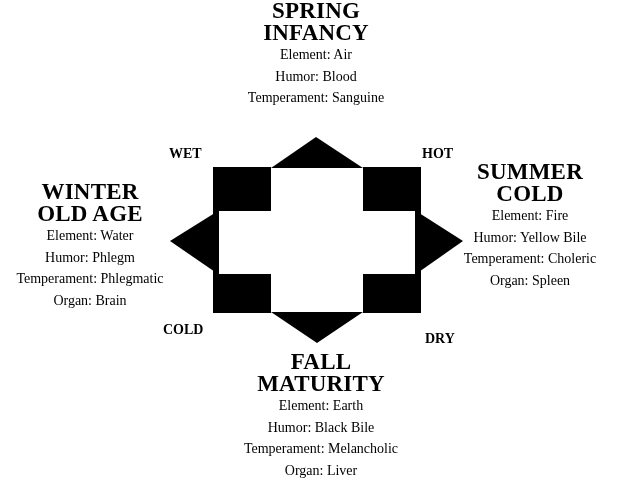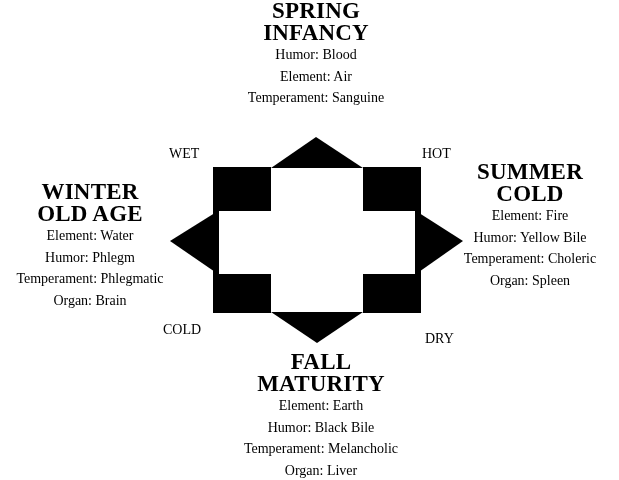--- a/index.html
+++ b/index.html
@@ -1,21 +1,21 @@
 <!DOCTYPE html>
 <html><head>
   <meta charset="utf-8">
   <style>
     html, body { margin: 0; padding: 0; background: #ffffff; }
     body { width: 619px; height: 480px; position: relative; overflow: hidden;
            font-family: "Liberation Serif", "DejaVu Serif", serif; color: #000; }
     .block { position: absolute; text-align: center; }
     .title { font-weight: bold; font-size: 23px; line-height: 22px; letter-spacing: 0.2px; }
     .detail { font-size: 14px; line-height: 21.5px; }
-    .corner { position: absolute; font-weight: normal; font-size: 14px; line-height: 16px; }
+    .corner { position: absolute; font-weight: bold; font-size: 14px; line-height: 16px; }
     svg.shape { position: absolute; left: 0; top: 0; }
   </style>
 </head>
 <body>
 
 <svg class="shape" width="619" height="480" viewBox="0 0 619 480" xmlns="http://www.w3.org/2000/svg">
 
   <rect x="213" y="167" width="58" height="44" fill="#000"></rect>
   <rect x="363" y="167" width="58" height="44" fill="#000"></rect>
   <rect x="213" y="274" width="58" height="39" fill="#000"></rect>
@@ -31,22 +31,22 @@
 </svg>
 
 <div class="corner" style="left:169px; top:146px;">WET</div>
 <div class="corner" style="left:422px; top:146px;">HOT</div>
 <div class="corner" style="left:163px; top:322px;">COLD</div>
 <div class="corner" style="left:425px; top:331px;">DRY</div>
 
 <div class="block" style="left:214px; width:204px; top:0px;">
   <div class="title">SPRING</div>
   <div class="title">INFANCY</div>
+  <div class="detail">Element: Air</div>
   <div class="detail">Humor: Blood</div>
-  <div class="detail">Element: Air</div>
   <div class="detail">Temperament: Sanguine</div>
 </div>
 
 <div class="block" style="left:-8px; width:196px; top:181px;">
   <div class="title">WINTER</div>
   <div class="title">OLD AGE</div>
   <div class="detail">Element: Water</div>
   <div class="detail">Humor: Phlegm</div>
   <div class="detail">Temperament: Phlegmatic</div>
   <div class="detail">Organ: Brain</div>

